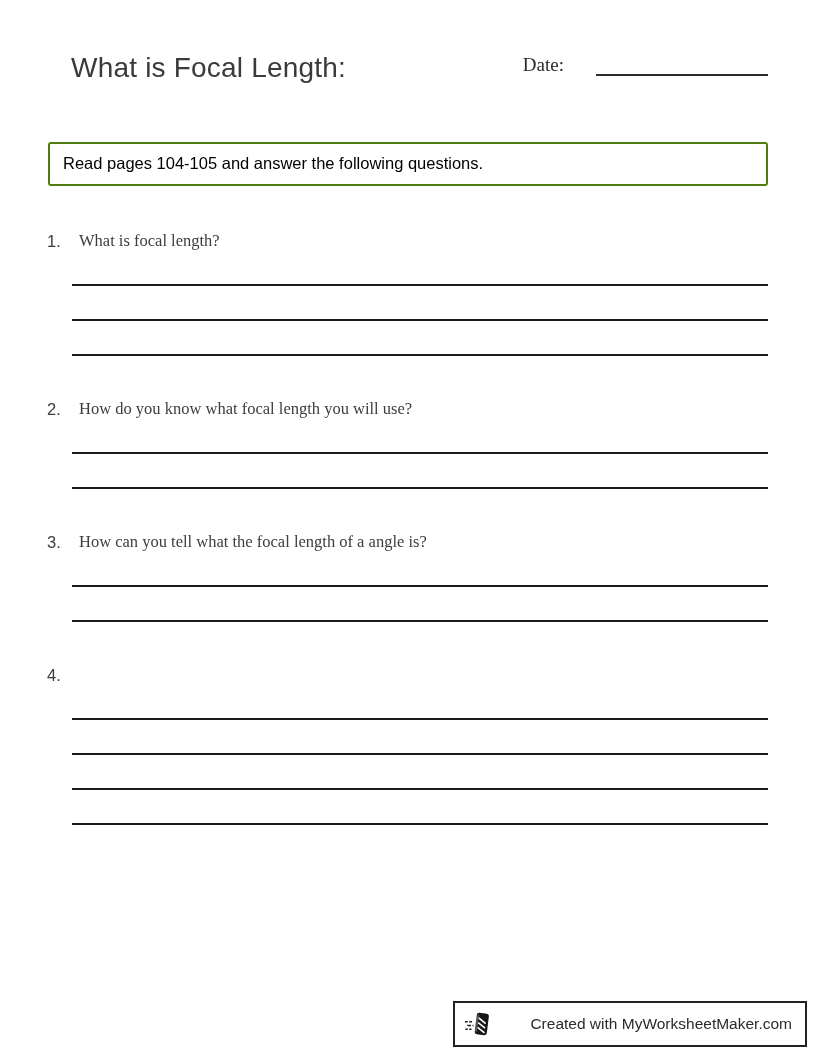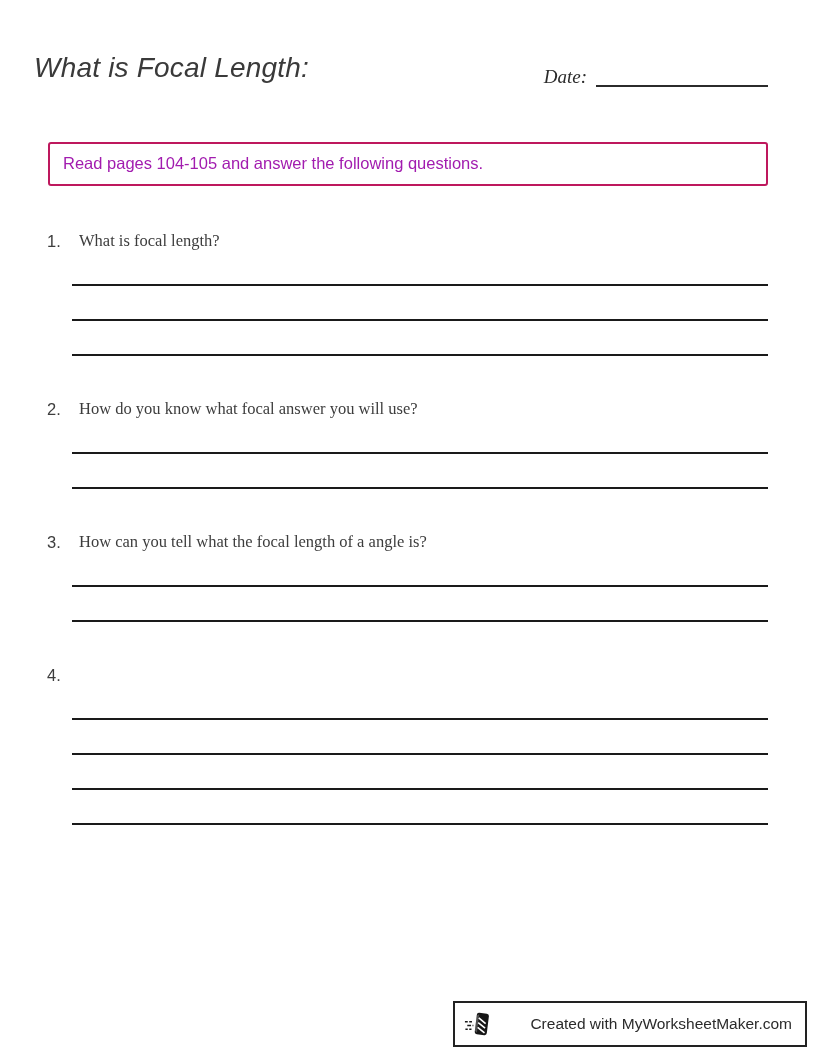--- a/index.html
+++ b/index.html
@@ -14,58 +14,58 @@
     background: #ffffff;
     overflow: hidden;
     color: #3d3d3d;
   }
 
   
   .header {
     display: flex;
     justify-content: space-between;
     align-items: flex-start;
-    padding: 48px 48px 0 34px;
-    font-style: italic;
+    padding: 48px 48px 0 71px;
   }
   .title {
     font-size: 28px;
     line-height: 40px;
     font-weight: 300;
     color: #3a3a3a;
     letter-spacing: 0.2px;
   }
   .date-field {
-    margin-top: 18px;
+    margin-top: 6px;
     display: flex;
-    align-items: flex-start;
+    align-items: center;
     white-space: nowrap;
+    gap: 23px;
   }
   .date-label {
     font-family: "Liberation Serif", serif;
     font-size: 19px;
     color: #2b2b2b;
     margin-right: 9px;
   }
   .date-line {
     display: inline-block;
     width: 172px;
     height: 21px;
     border-bottom: 2px solid #2b2b2b;
   }
 
   
   .instruction-box {
     margin: 54px 48px 0 48px;
-    border: 2px solid #be185d;
+    border: 2px solid #4d7c0f;
     border-radius: 3px;
     padding: 8px 13px 9px 13px;
     font-size: 16.5px;
     line-height: 23px;
-    color: #a21caf;
+    color: #000000;
   }
 
   
   .questions {
     list-style: none;
     margin-top: 43px;
     padding-left: 47px;
   }
   .question { margin-bottom: 41px; }
   .q-row { display: flex; }
@@ -141,21 +141,21 @@
       <div class="answer-lines">
           <div class="answer-line"></div>
           <div class="answer-line"></div>
           <div class="answer-line"></div>
         </div>
     </li>
 
     <li class="question">
       <div class="q-row">
         <span class="q-num">2.</span>
-        <span class="q-text">How do you know what focal answer you will use?</span>
+        <span class="q-text">How do you know what focal length you will use?</span>
       </div>
       <div class="answer-lines">
           <div class="answer-line"></div>
           <div class="answer-line"></div>
         </div>
     </li>
 
     <li class="question">
       <div class="q-row">
         <span class="q-num">3.</span>

